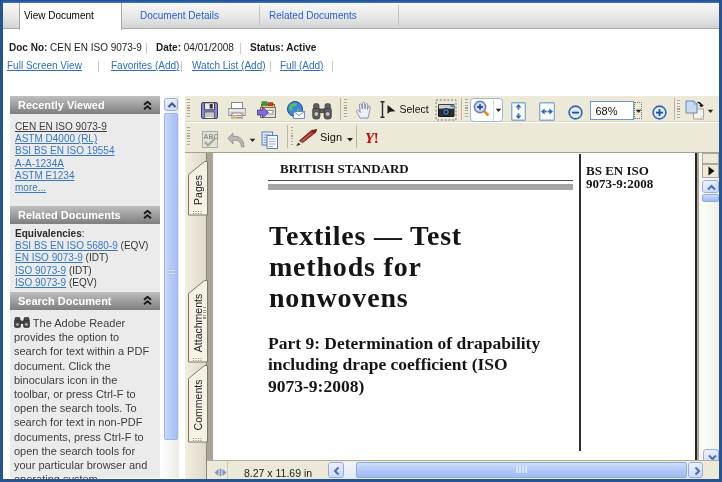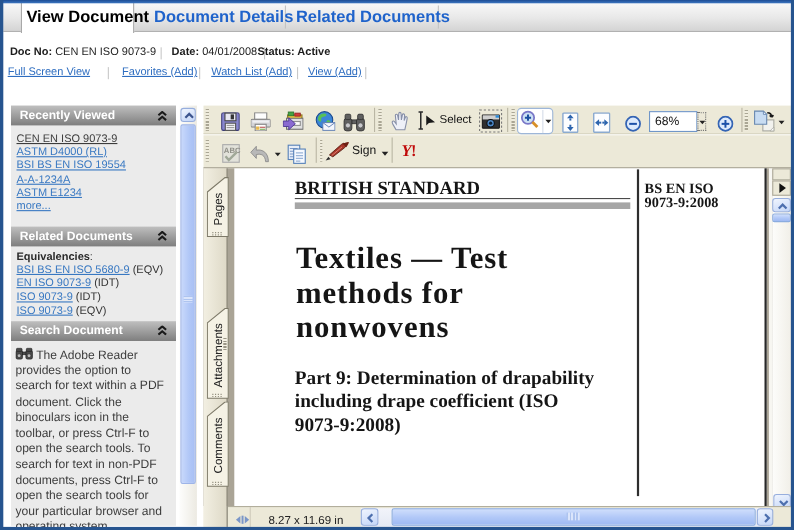--- a/index.html
+++ b/index.html
@@ -12,21 +12,21 @@
 #brd-top  { left:0; top:0; width:722px; height:2.5px; background:linear-gradient(#1c4c94,#3d77c2); }
 #brd-left { left:0; top:0; width:3px; height:482px; background:#26548f; }
 #brd-right{ left:719px; top:0; width:3px; height:482px; background:#26548f; }
 #brd-bot  { left:0; top:479px; width:722px; height:3px; background:#26548f; }
 
 #tabbar { left:3px; top:2px; width:716px; height:27px;
   background:linear-gradient(#f9f9f9,#e8e8e8 55%,#d4d4d4); border-bottom:1px solid #a9a9a9; }
 .tabdiv { top:5px; width:1px; height:21px; background:#c3c3c3; }
 #tab-active { left:19px; top:2px; width:103px; height:28px; background:#fff;
   border-left:1px solid #a8a8a8; border-right:1px solid #a8a8a8; }
-.tabtxt { top:2px; height:27px; font-size:15px; font-weight:bold; line-height:28px; color:#1f63cb; }
+.tabtxt { top:2px; height:27px; font-size:10px; font-weight:normal; line-height:28px; color:#1f63cb; }
 
 .inf { top:41px; font-size:10px; line-height:14px; color:#1c1c1c; }
 .lnk { top:59px; font-size:10px; line-height:14px; }
 .lnk a, a { color:#2e6dc0; text-decoration:underline; }
 .sepv { background:#c8c8c8; width:1px; height:11px; }
 
 #sidebar { left:10px; top:96px; width:149.5px; height:382px; background:#ebebeb; }
 .phead { background:linear-gradient(#bfbfbf,#7e7e7e); color:#fff; font-weight:bold;
   font-size:11px; height:18px; line-height:18px; padding-left:8px; width:149.5px; }
 .chevs { position:absolute; right:8px; top:4.5px; }
@@ -65,29 +65,29 @@
 <div class="abs tabdiv" style="left:398px;"></div>
 <div class="abs" id="tab-active"></div>
 <div class="abs tabtxt" style="left:24px; color:#000;">View Document</div>
 <div class="abs tabtxt" style="left:140px;">Document Details</div>
 <div class="abs tabtxt" style="left:269px;">Related Documents</div>
 
 <div class="abs inf" style="left:9px;"><b>Doc No:</b> CEN EN ISO 9073-9</div>
 <div class="abs sepv" style="left:146px; top:43px;"></div>
 <div class="abs inf" style="left:156px;"><b>Date:</b> 04/01/2008</div>
 <div class="abs sepv" style="left:240px; top:43px;"></div>
-<div class="abs inf" style="left:234px;"><b>Status: Active</b></div>
+<div class="abs inf" style="left:250px;"><b>Status: Active</b></div>
 
 <div class="abs lnk" style="left:7px;"><a>Full Screen View</a></div>
 <div class="abs sepv" style="left:98px; top:61px;"></div>
 <div class="abs lnk" style="left:111px;"><a>Favorites (Add)</a></div>
 <div class="abs sepv" style="left:181px; top:61px;"></div>
 <div class="abs lnk" style="left:192px;"><a>Watch List (Add)</a></div>
 <div class="abs sepv" style="left:270px; top:61px;"></div>
-<div class="abs lnk" style="left:280px;"><a>View (Add)</a></div>
+<div class="abs lnk" style="left:280px;"><a>Full (Add)</a></div>
 <div class="abs sepv" style="left:332px; top:61px;"></div>
 
 <div class="abs" id="sidebar"></div>
 <div class="abs phead" style="left:10px; top:96px;">Recently Viewed<svg class="chevs" width="9" height="9" viewBox="0 0 9 9">
         <path d="M1 3.8 L4.5 0.8 L8 3.8 M1 8.2 L4.5 5.2 L8 8.2" stroke="#1a1a1a" stroke-width="1.9" fill="none"></path>
       </svg></div>
 <div class="abs plist" style="left:15px; top:121px;">
   <a class="cur">CEN EN ISO 9073-9</a><br><a>ASTM D4000 (RL)</a><br><a>BSI BS EN ISO 19554</a><br><a>A-A-1234A</a><br><a>ASTM E1234</a><br><a>more...</a>
 </div>
 <div class="abs phead" style="left:10px; top:205.5px;">Related Documents<svg class="chevs" width="9" height="9" viewBox="0 0 9 9">
@@ -297,21 +297,21 @@
 <svg class="abs" style="left:188px; top:365px;" width="20" height="78" viewBox="0 0 20 78">
 <path d="M0.5 13.5 L16.5 0.5 L19.5 0.5 L19.5 77 L0.5 77 Z" fill="#f5f2e5" stroke="#7d7968" stroke-width="1"></path>
 <text x="0" y="0" transform="translate(13.5 40) rotate(-90)" text-anchor="middle" font-size="10.5" fill="#222" font-family="Liberation Sans">Comments</text>
 <g stroke="#8e8a7a" stroke-width="1" stroke-dasharray="1 1.5">
         <path d="M5 73.5 h10 M5 75.5 h10"></path>
       </g>
 </svg>
 <div class="abs" style="left:203px; top:307px; width:2.5px; height:12px; background:repeating-linear-gradient(#9a9686 0 1.2px,transparent 1.2px 2.6px);"></div>
 <div class="abs" id="colline"></div>
 
-<div class="abs ser" style="left:268px; top:161px; font-size:17px; letter-spacing:0px;">BRITISH STANDARD</div>
+<div class="abs ser" style="left:280px; top:161px; font-size:13px; letter-spacing:0px;">BRITISH STANDARD</div>
 <div class="abs" style="left:268px; top:179.5px; width:305px; height:1.5px; background:#4a4a4a;"></div>
 <div class="abs" style="left:268px; top:183.5px; width:305px; height:6px; background:#a6a6a6;"></div>
 <div class="abs ser" style="left:586px; top:164px; font-size:13px; line-height:13.3px;">BS EN ISO<br>9073-9:2008</div>
 <div class="abs ser" style="left:269px; top:219.5px; font-size:28px; line-height:31px; letter-spacing:0.8px;">Textiles — Test<br>methods for<br>nonwovens</div>
 <div class="abs ser" style="left:268px; top:332.5px; font-size:17.5px; line-height:21.6px; letter-spacing:0px;">Part 9: Determination of drapability<br>including drape coefficient (ISO<br>9073-9:2008)</div>
 
 <div class="abs" style="left:699px; top:153px; width:3px; height:307px; background:#f7f6f1;"></div>
 <div class="abs" id="vtrack"></div>
 <div class="abs" style="left:702px; top:153px; width:17px; height:11px; background:#ece9d8; border:1px solid #aca899;"></div>
 <div class="abs" style="left:702px; top:164px; width:17px; height:14px; background:#ece9d8; border:1px solid #aca899;"></div>

